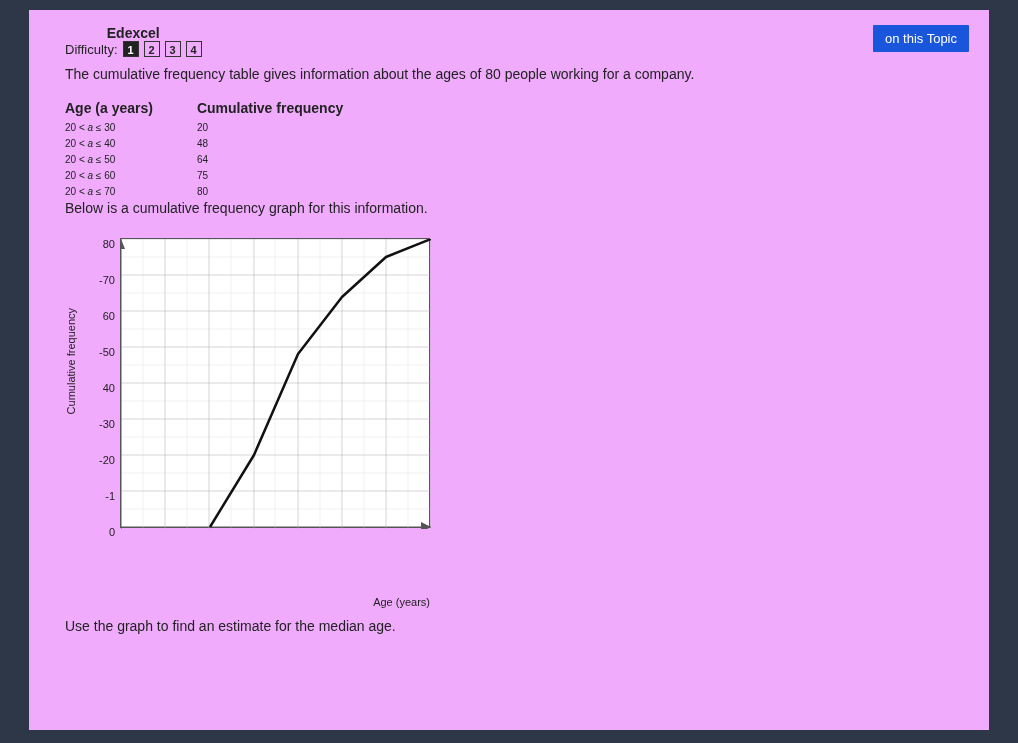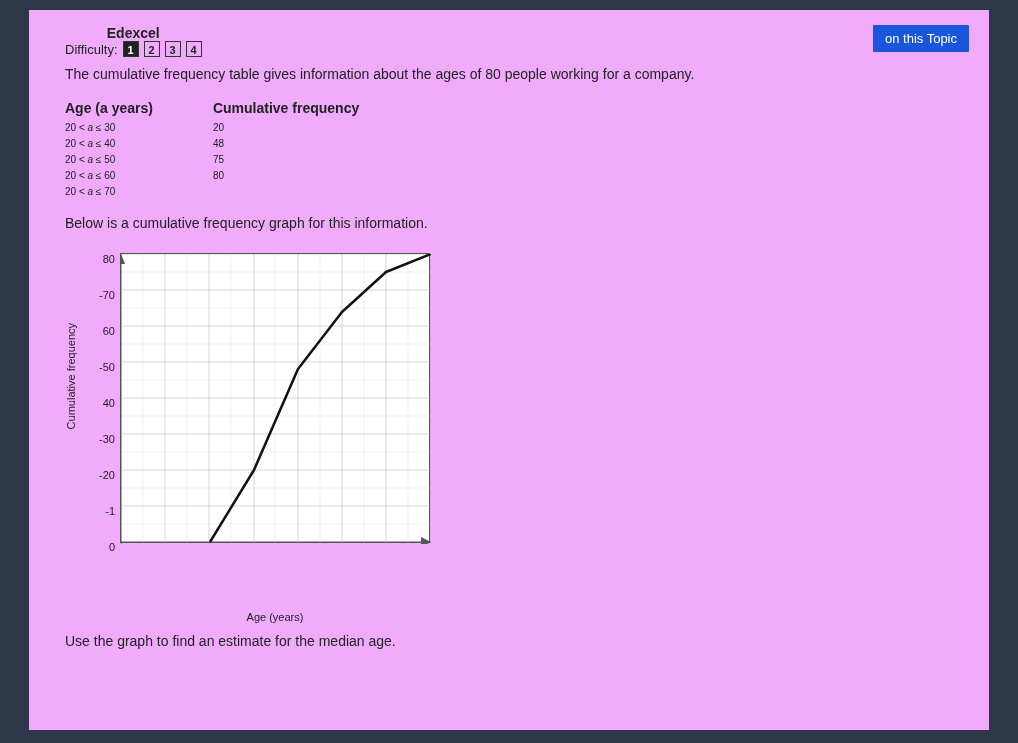--- a/index.html
+++ b/index.html
@@ -62,22 +62,21 @@
       border-radius: 1px;
     }
     .question-intro {
       font-size: 14px;
       color: #222;
       margin-bottom: 15px;
       line-height: 1.4;
     }
     .table-section {
       display: flex;
-      gap: 60px;
-      margin-bottom: 15px;
+      gap: 44px;
     }
     .table-col {
       display: flex;
       flex-direction: column;
     }
     .table-header {
       font-size: 14px;
       font-weight: bold;
       color: #222;
       margin-bottom: 4px;
@@ -164,20 +163,21 @@
       <div class="table-row-item">20 &lt; <i>a</i> ≤ 30</div>
       <div class="table-row-item">20 &lt; <i>a</i> ≤ 40</div>
       <div class="table-row-item">20 &lt; <i>a</i> ≤ 50</div>
       <div class="table-row-item">20 &lt; <i>a</i> ≤ 60</div>
       <div class="table-row-item">20 &lt; <i>a</i> ≤ 70</div>
     </div>
     <div class="table-col cf-col">
       <div class="table-header">Cumulative frequency</div>
       <div class="table-row-item">20</div>
       <div class="table-row-item">48</div>
+      <div class="table-row-item">64</div>
       <div class="table-row-item">75</div>
       <div class="table-row-item">80</div>
     </div>
   </div>
 
   <div class="below-text">Below is a cumulative frequency graph for this information.</div>
 
   <div class="graph-container">
 
     <div class="y-axis-label">Cumulative frequency</div>
@@ -241,20 +241,20 @@
         <text x="44" y="288" text-anchor="middle" font-size="10" fill="#222" dy="14">10</text>
         <text x="88" y="288" text-anchor="middle" font-size="10" fill="#222" dy="14">20</text>
         <text x="133" y="288" text-anchor="middle" font-size="10" fill="#222" dy="14">30</text>
         <text x="177" y="288" text-anchor="middle" font-size="10" fill="#222" dy="14">40</text>
         <text x="221" y="288" text-anchor="middle" font-size="10" fill="#222" dy="14">50</text>
         <text x="265" y="288" text-anchor="middle" font-size="10" fill="#222" dy="14">60</text>
         <text x="310" y="288" text-anchor="middle" font-size="10" fill="#222" dy="14">70</text>
       </svg>
     </div>
 
-    <div style="position:absolute; left:55px; bottom:-40px; width:310px; text-align:center; font-size:11px; color:#222;">Age (years)</div>
+    <div style="position:absolute; left:55px; bottom:-40px; width:310px; text-align:right; font-size:11px; color:#222;">Age (years)</div>
   </div>
 
   <div style="margin-top: 50px;"></div>
 
   <div class="use-graph-text">Use the graph to find an estimate for the median age.</div>
 
 </div>
 
 </body></html>

